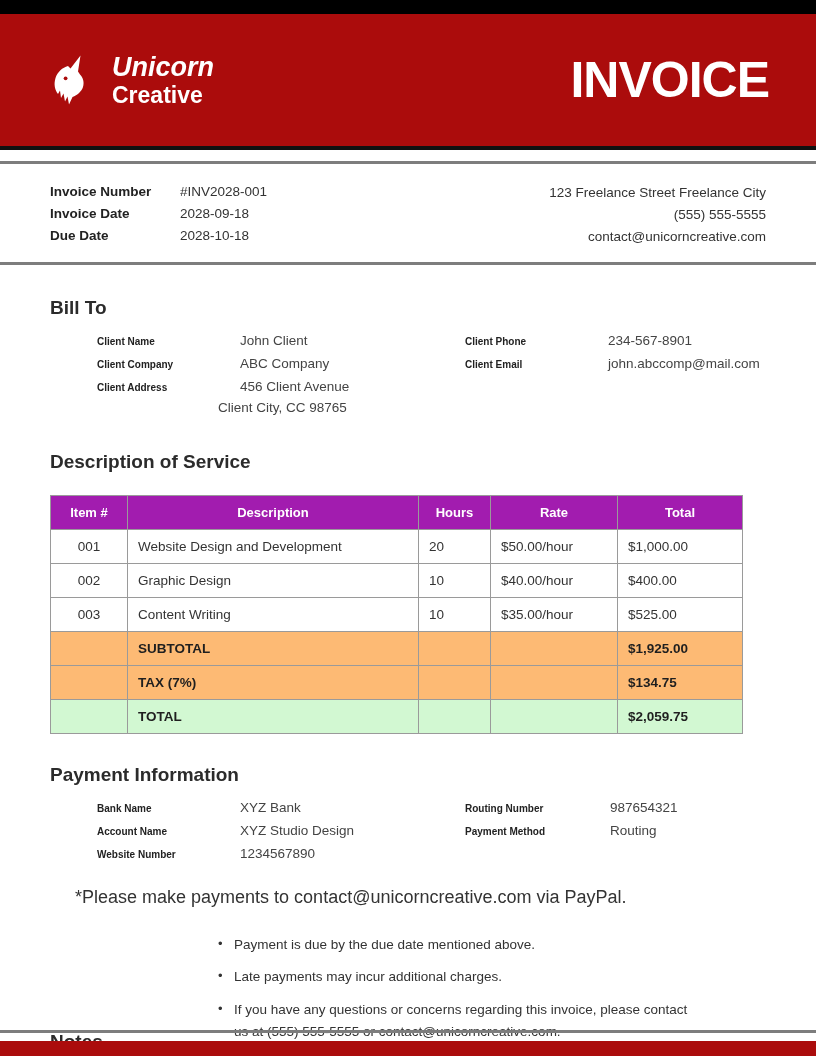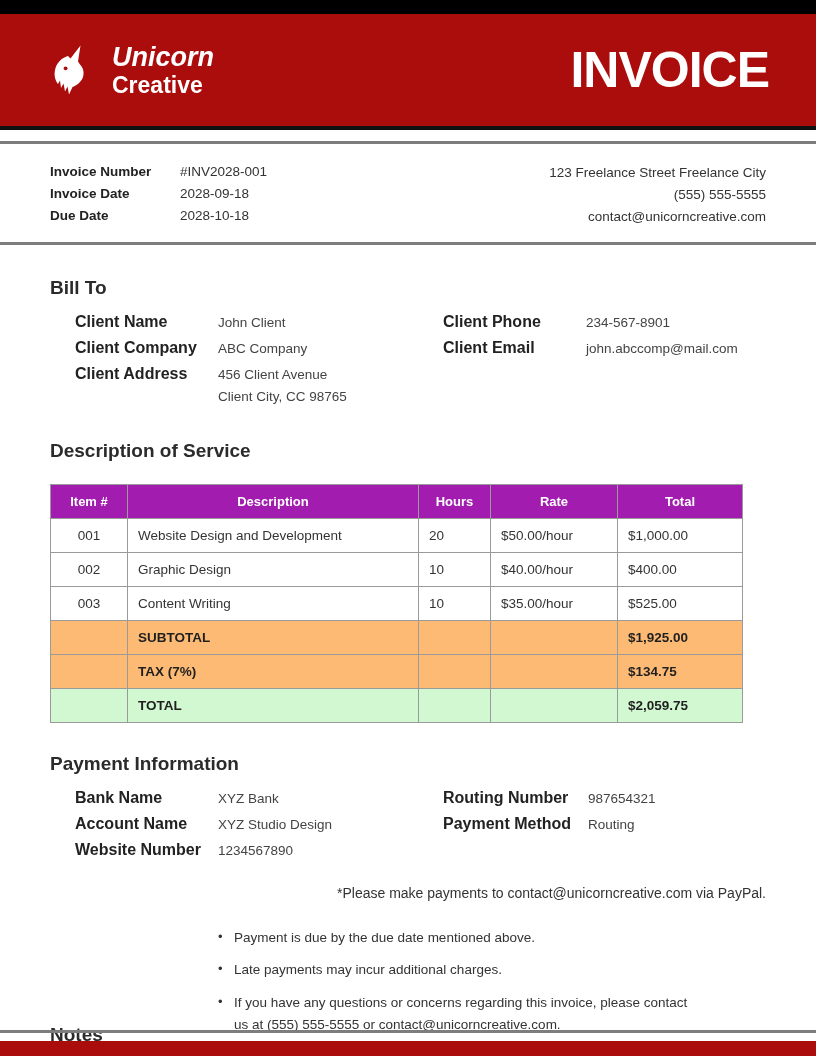--- a/index.html
+++ b/index.html
@@ -22,21 +22,21 @@
   }
 
   
   .top-black-bar {
     height: 14px;
     background: #000000;
     width: 100%;
   }
 
   .header-band {
-    height: 112px;
+    height: 132px;
     background: #ab0c0c;
     display: flex;
     align-items: center;
     justify-content: space-between;
     padding: 0 47px 0 50px;
   }
 
   .brand {
     display: flex;
     align-items: center;
@@ -154,25 +154,26 @@
   .fields-col { width: 376px; }
   .fields-col.right { width: 330px; }
 
   .field-row {
     display: flex;
     align-items: baseline;
     margin-bottom: 8px;
   }
 
   .field-label {
-    font-size: 16px;
+    font-size: 10px;
     font-weight: bold;
     color: #222222;
     width: 143px;
     flex: none;
+    margin-left: 22px;
   }
 
   .field-label.pay { width: 145px; }
 
   .field-value {
     font-size: 13.5px;
     color: #444444;
   }
 
   .field-sub {
@@ -228,23 +229,22 @@
   }
   tr.sum-pink td { background: #fdba74; margin-top: 41px; }
   tr.sum-green td { background: #d2f8d2; }
 
   
   .payment-title { margin-top: 30px; }
 
   .payment-note {
     padding: 0 50px 0 75px;
     margin-top: 18px;
-    font-size: 14px;
-    color: #333333;
-    text-align: right;
+    font-size: 18px;
+    color: #333333;
   }
 
   
   .notes-wrap {
     display: flex;
     padding: 0 50px;
     margin-top: 26px;
     align-items: flex-end;
     gap: 40px;
   }

